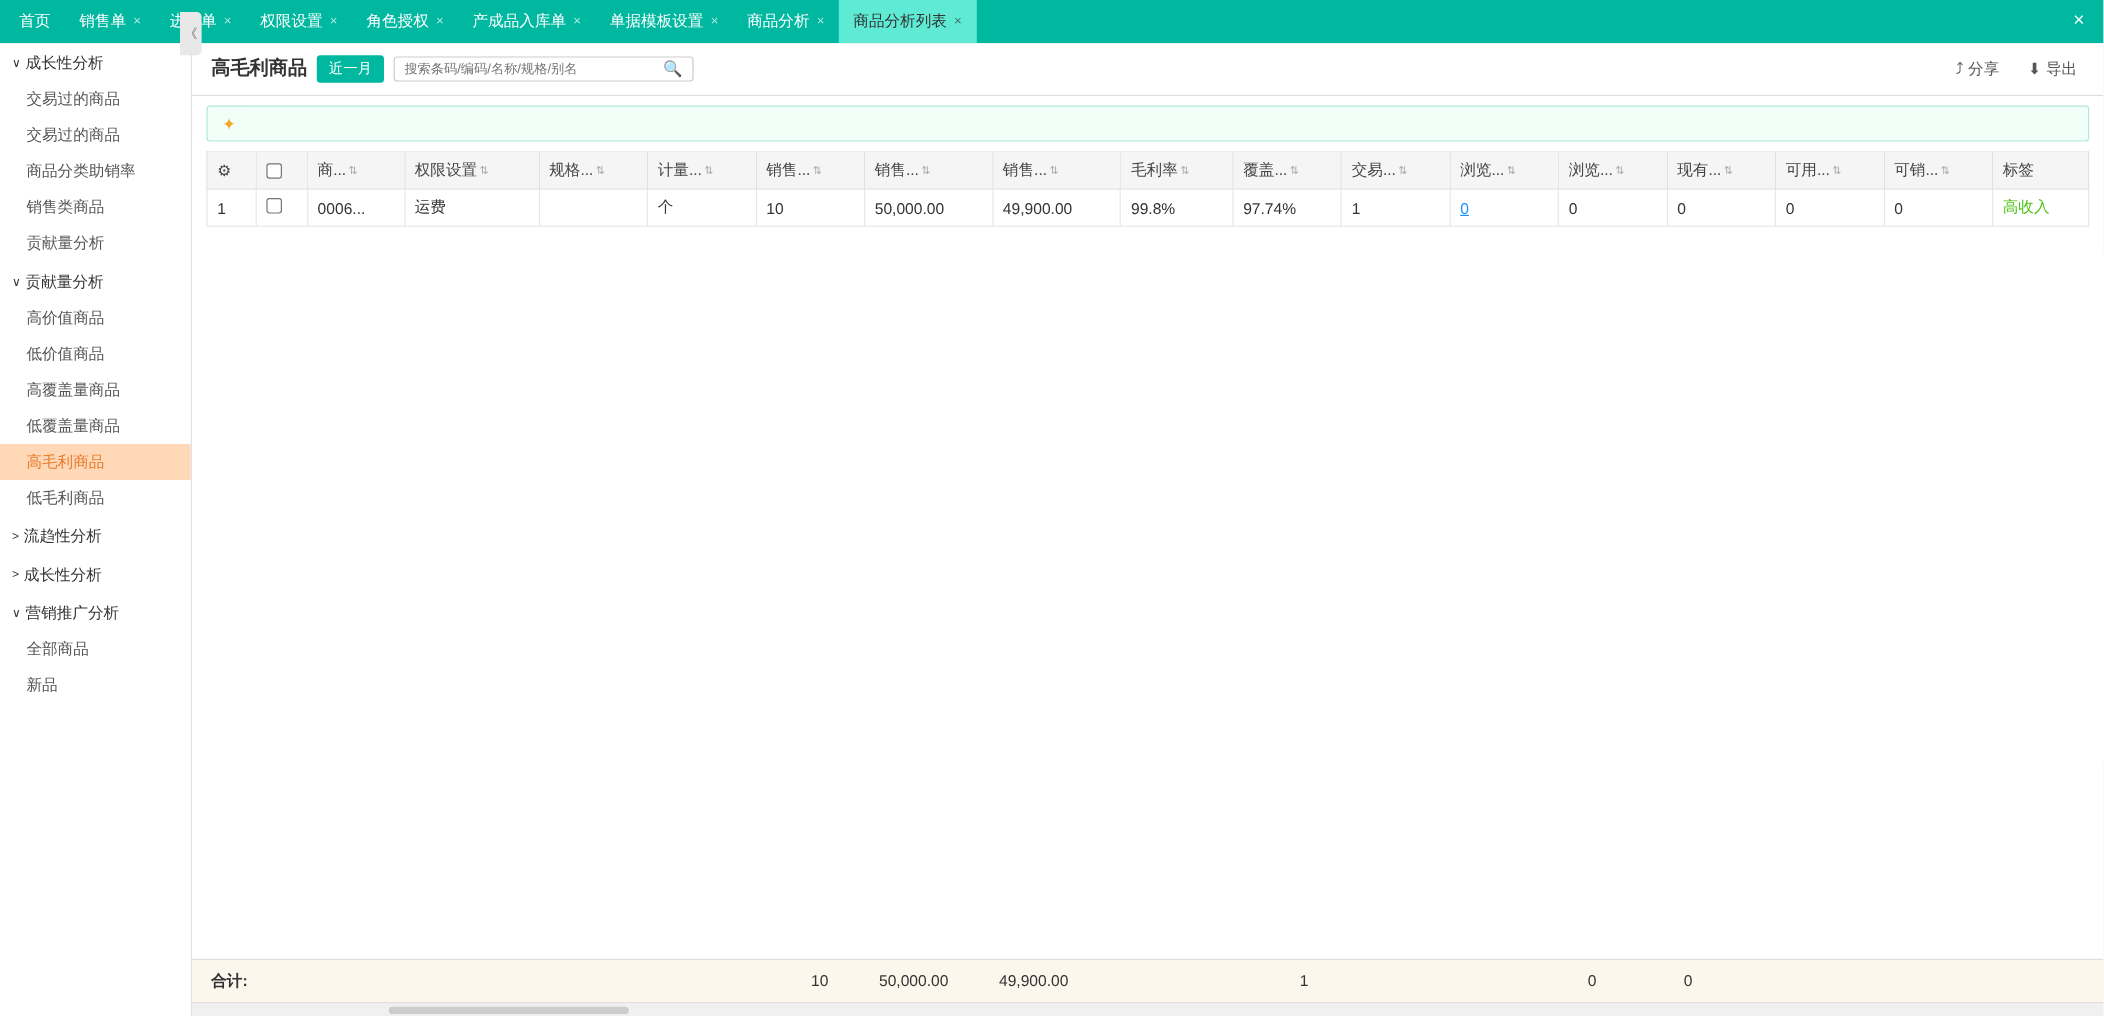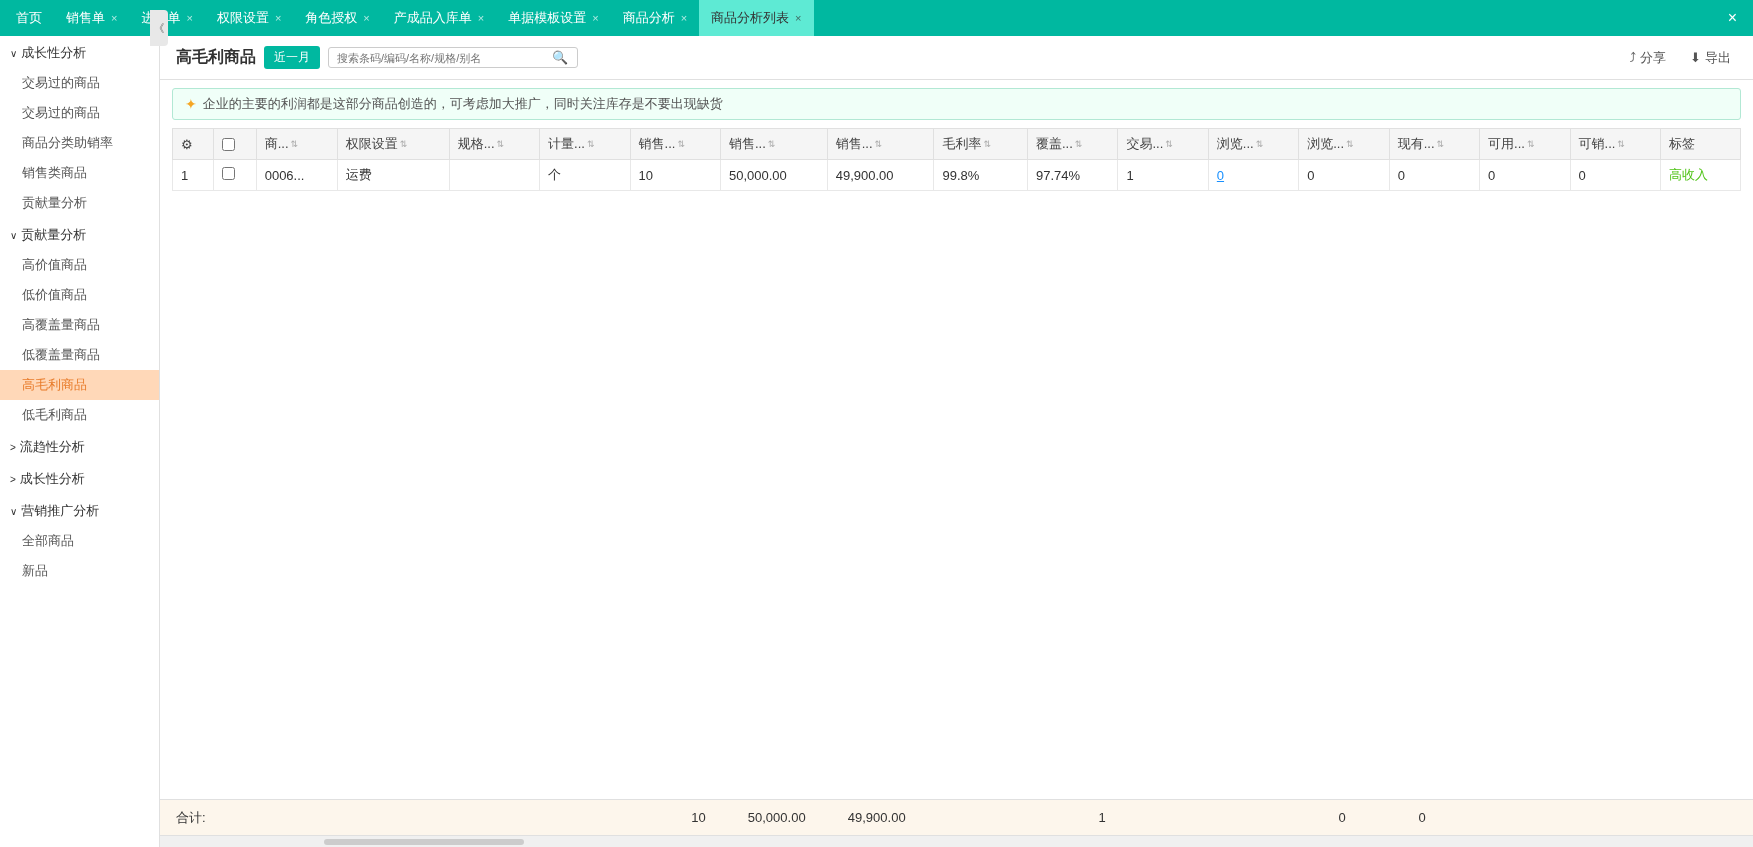--- a/index.html
+++ b/index.html
@@ -122,21 +122,21 @@
       border: 1px solid #e8e8e8; padding: 6px 8px; white-space: nowrap; color: #333;
     }
     .tag-link { color: #1890ff; text-decoration: underline; cursor: pointer; }
 
     
     .total-bar {
       display: flex; align-items: center; padding: 6px 16px;
       background: #fdf6ec; border-top: 1px solid #e0e0e0;
       font-size: 13px; color: #333; flex-shrink: 0; min-height: 36px;
     }
-    .total-bar .total-label { margin-right: 48px; font-weight: 400; }
+    .total-bar .total-label { margin-right: 32px; font-weight: 700; }
 
     
     .bottom-scrollbar {
       height: 12px; background: #f0f0f0; border-top: 1px solid #e0e0e0;
       display: flex; align-items: center; padding: 0 4px;
     }
     .scrollbar-thumb {
       height: 6px; background: #ccc; border-radius: 3px; width: 200px; margin-left: 160px;
     }
   </style>
@@ -216,21 +216,20 @@
         </button>
         <button class="action-btn">
           <span>⬇</span>
           <span>导出</span>
         </button>
       </div>
     </div>
 
     <div class="info-banner">
       <span class="info-icon">✦</span>
-      <span>企业的主要的利润都是这部分商品创造的，可考虑加大推广，同时关注库存是不要出现缺货</span>
     </div>
 
     <div class="table-wrapper">
       <table>
         <thead id="table-head">
             <tr>
               <th>
                 <div class="col-inner">
                   <span>⚙</span>
                 </div>

